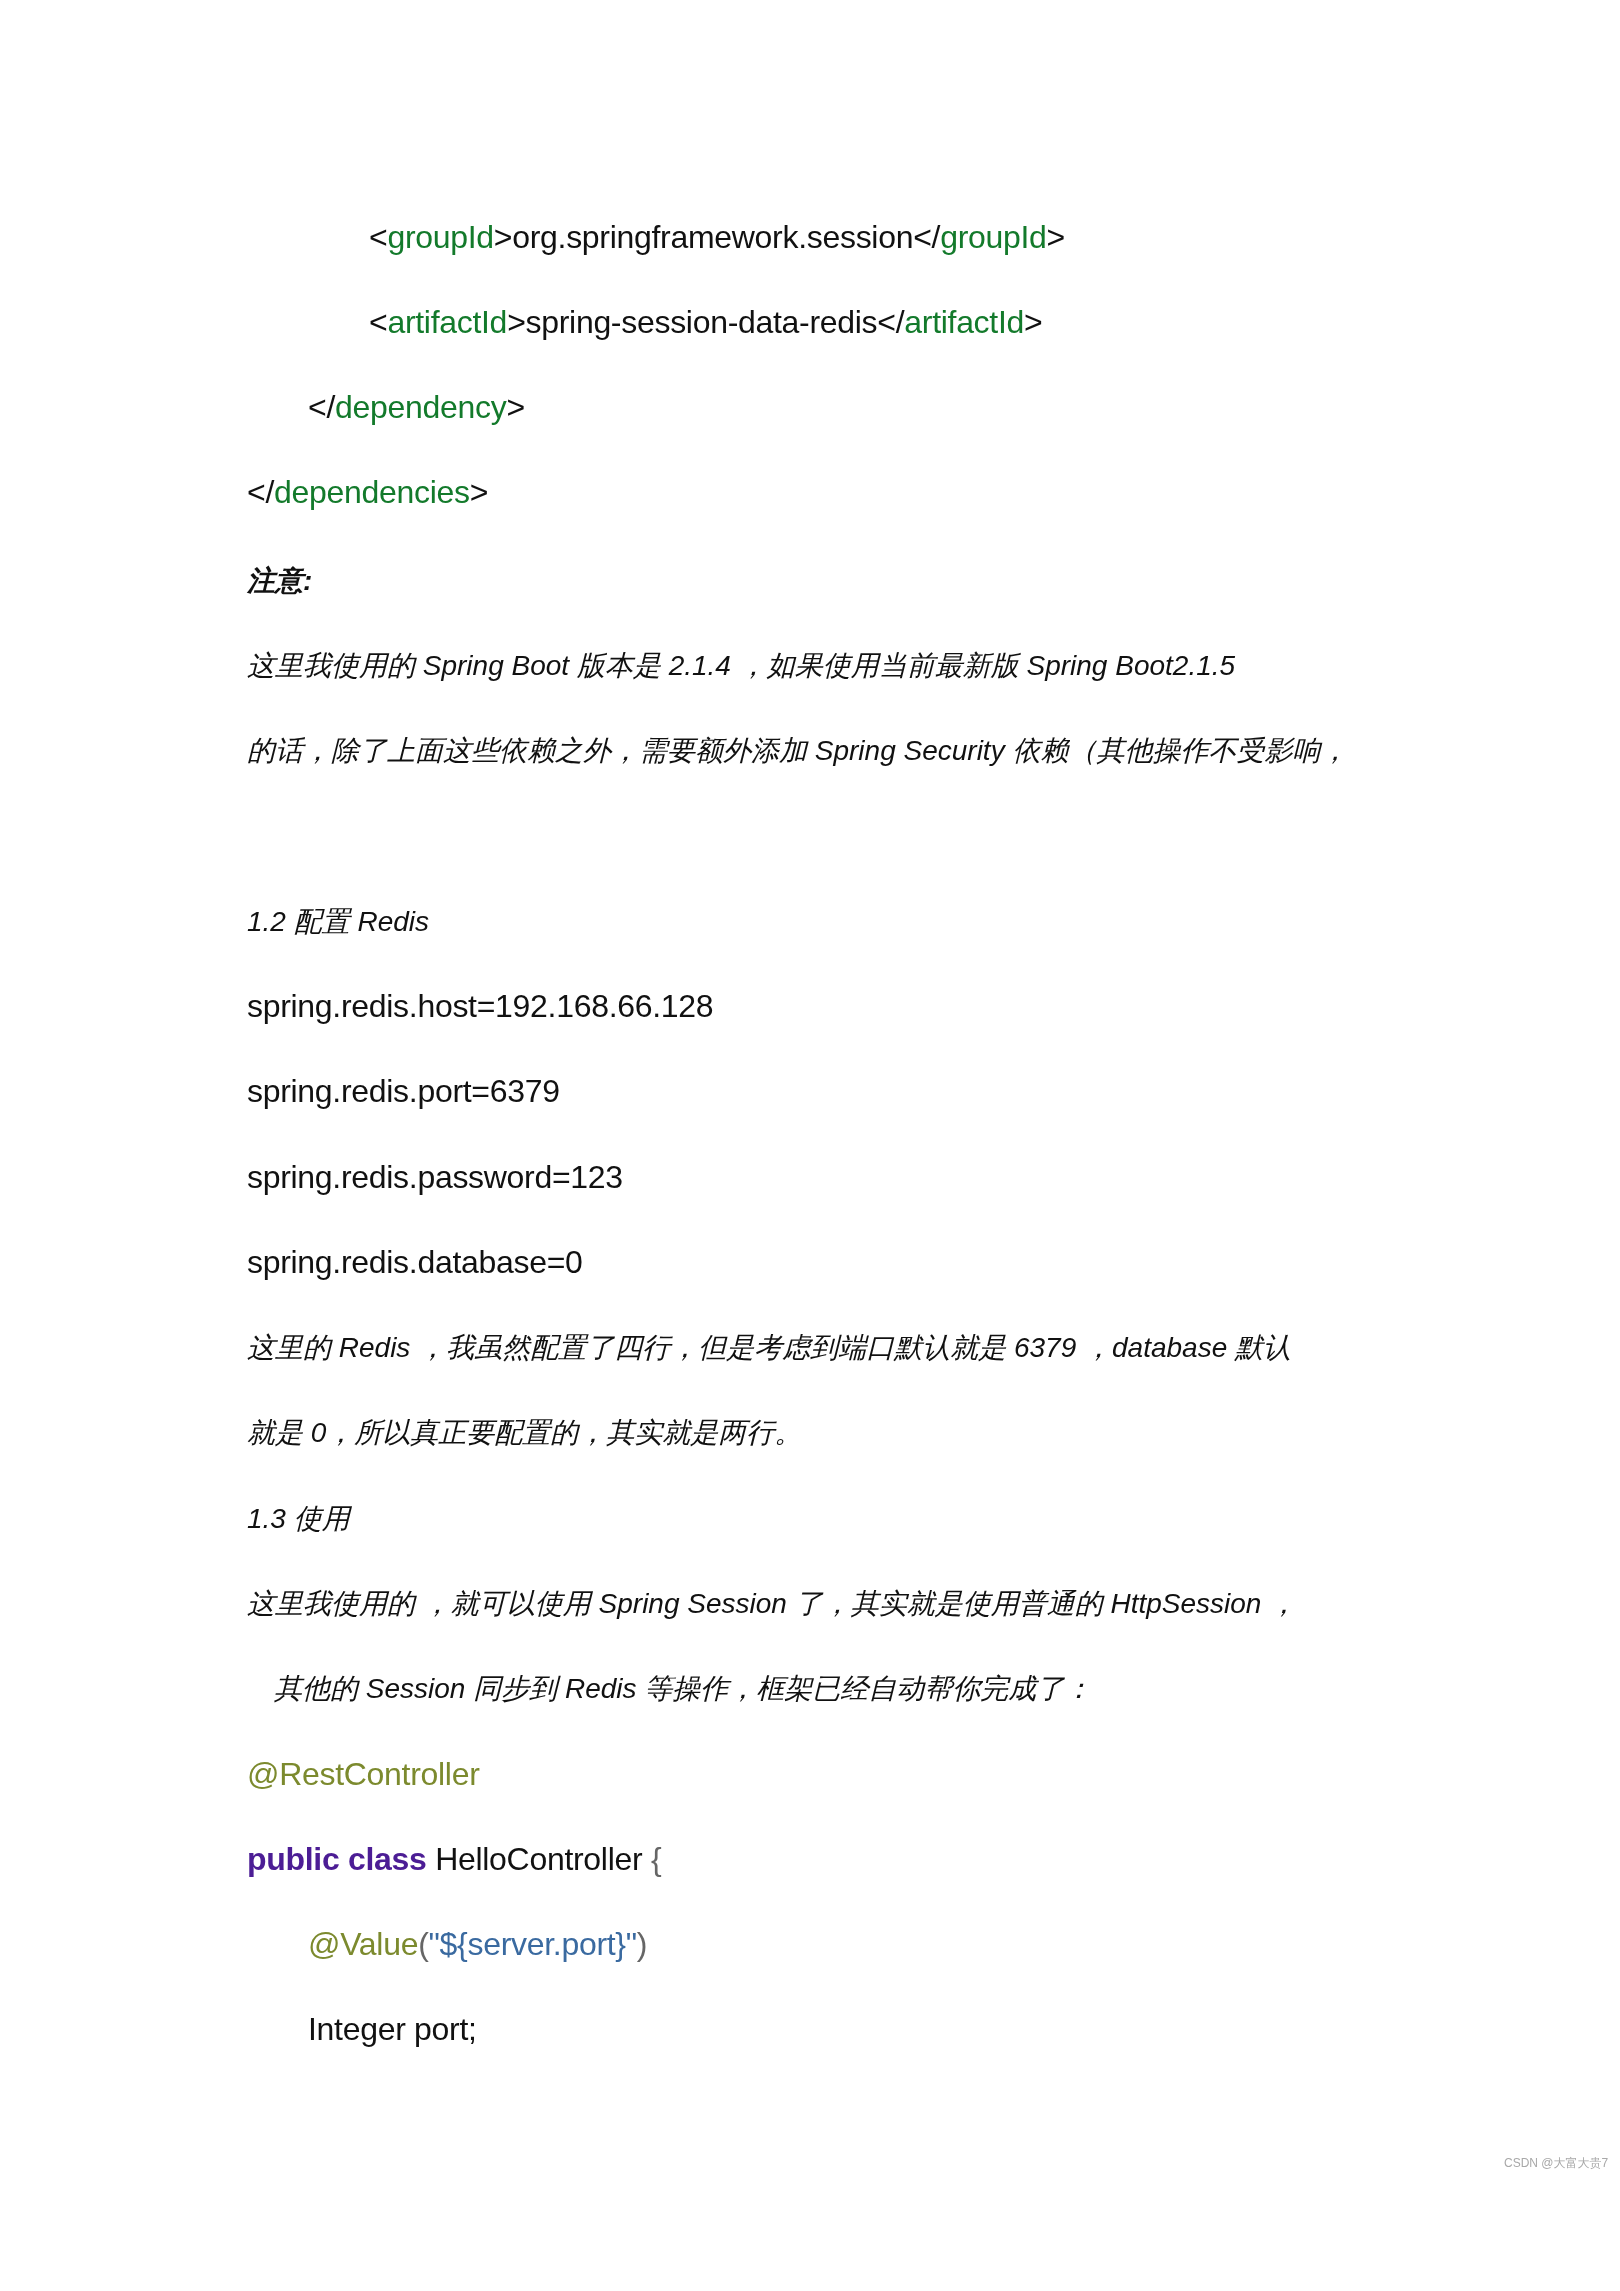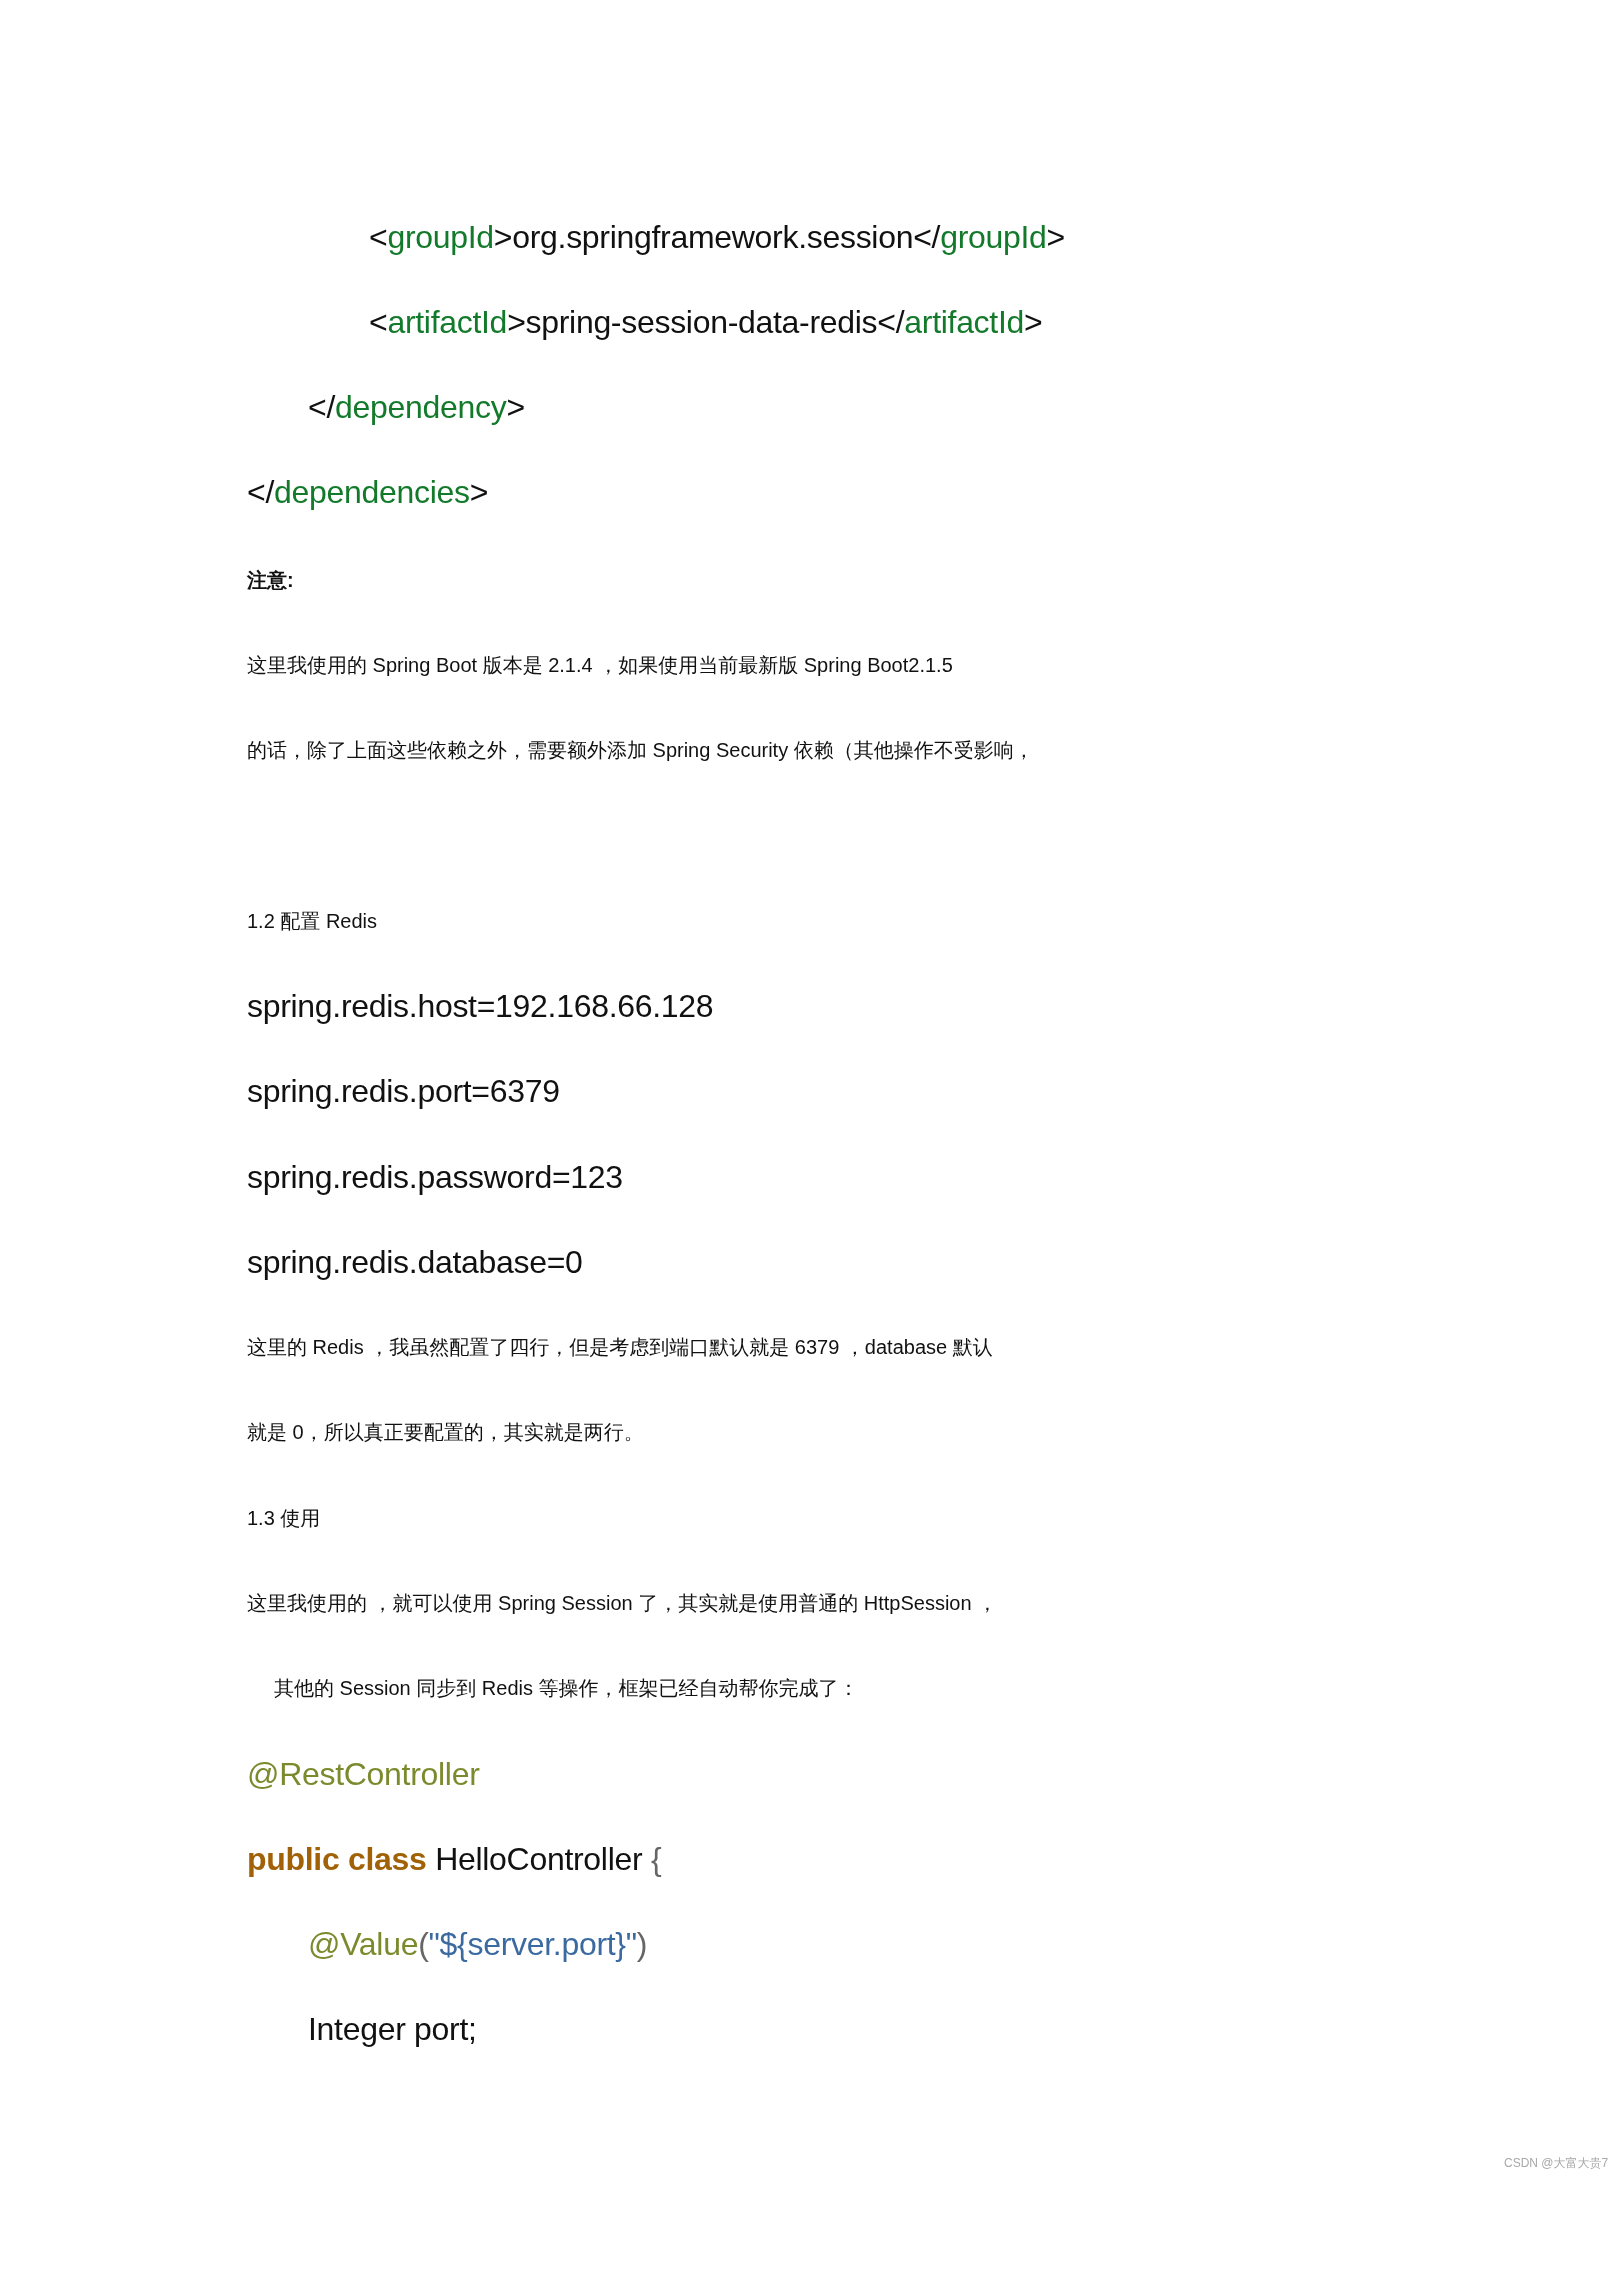--- a/index.html
+++ b/index.html
@@ -1,23 +1,23 @@
 <!DOCTYPE html>
 <html><head>
 <meta charset="utf-8">
 <style>
   html, body { margin: 0; padding: 0; background: #ffffff; }
   body { width: 1620px; height: 2292px; position: relative; overflow: hidden;
          font-family: "Liberation Sans", "DejaVu Sans", sans-serif; color: #111; }
   .page { position: absolute; left: 0; top: 0; width: 1620px; height: 2180px; }
   .line { position: absolute; white-space: nowrap; font-size: 32px; line-height: 43px; letter-spacing: -0.3px; }
-  .cn { font-size: 20px; letter-spacing: 0px; }
+  .cn { font-size: 28px; letter-spacing: 0px; font-style: italic; }
   .bold { font-weight: bold; }
   .tag { color: #137a2b; }
-  .kw { color: #a16207; font-weight: bold; }
+  .kw { color: #4c1d95; font-weight: bold; }
   .anno { color: #7c8a2e; }
   .str { color: #3a6aa0; }
   .punc { color: #666; }
   .watermark { position: absolute; right: 11.8px; bottom: 7.8px; font-size: 12px; color: #a8a8a8; }
 </style>
 </head>
 <body>
 
 <div class="page">
 

